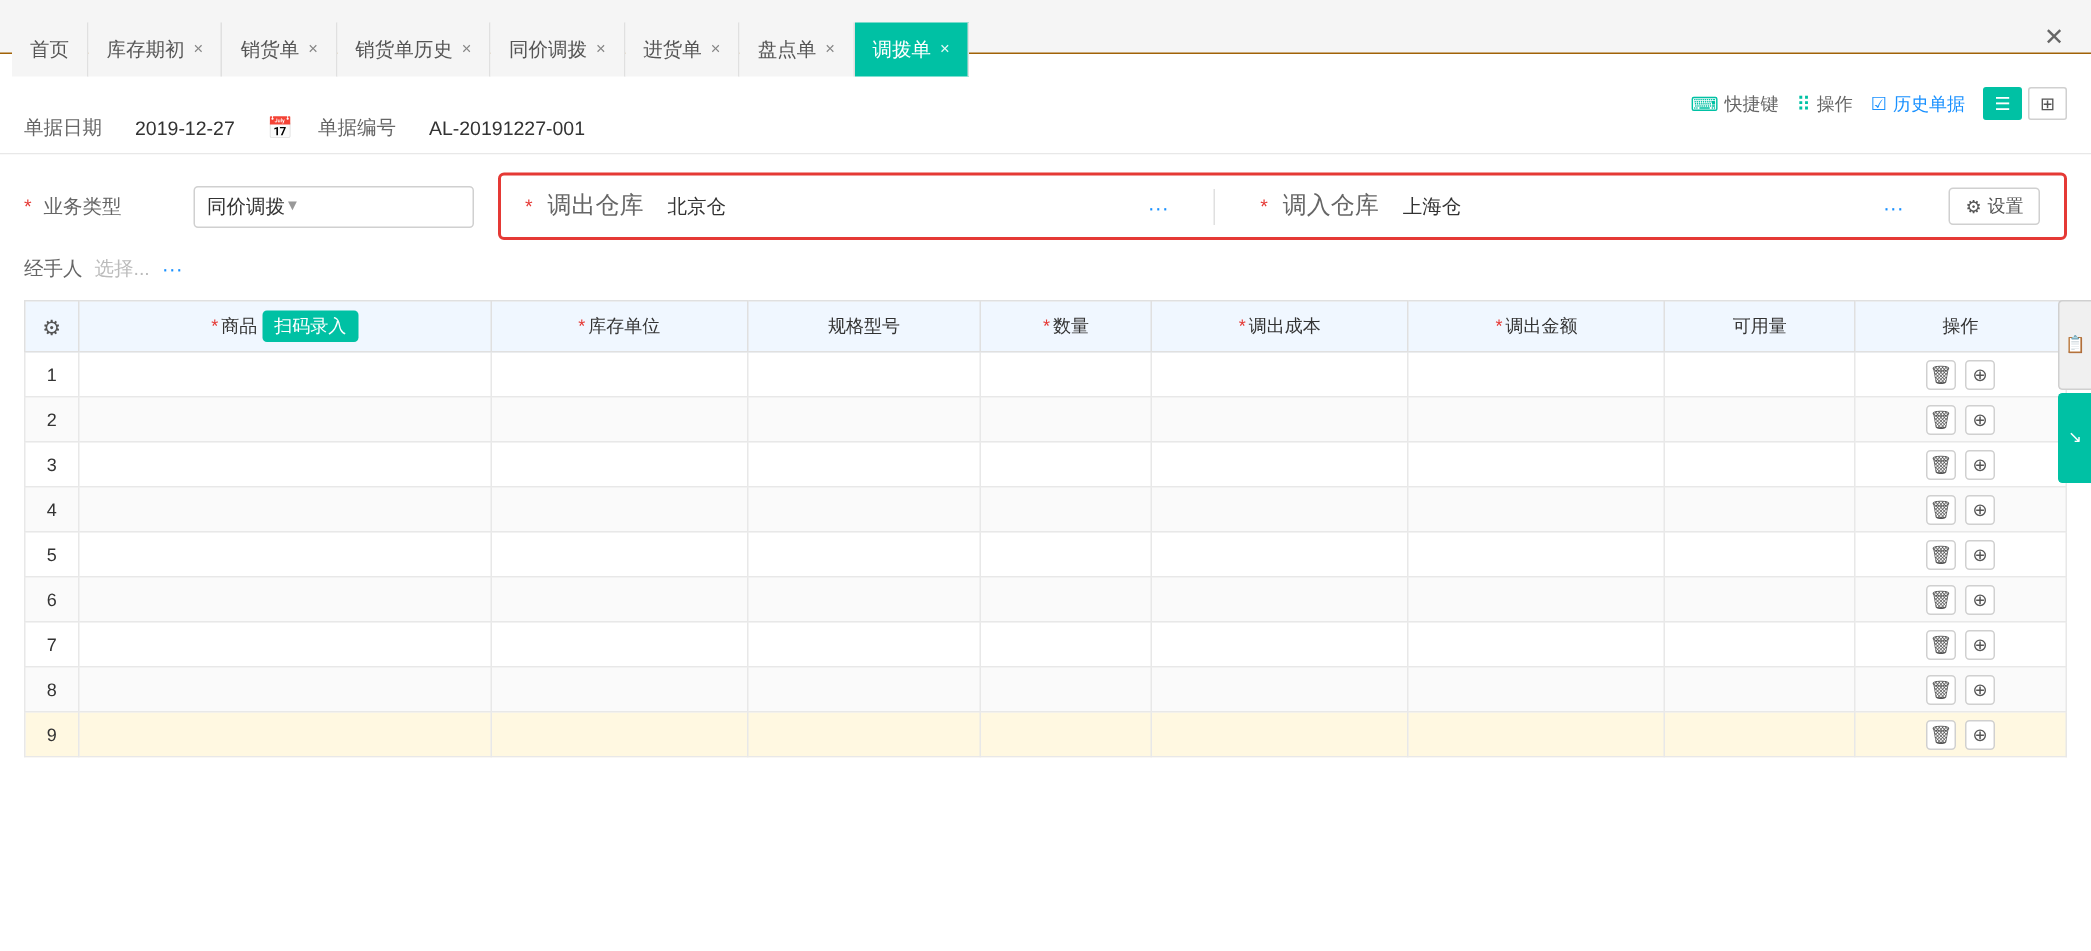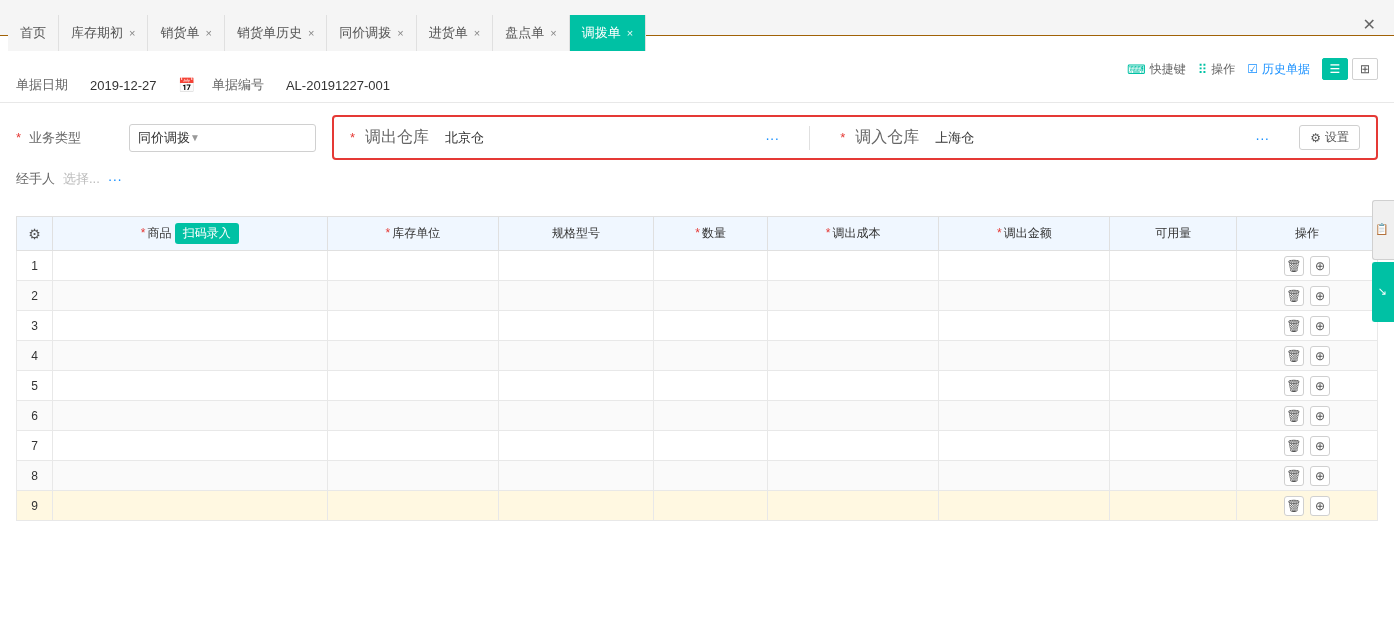--- a/index.html
+++ b/index.html
@@ -189,21 +189,21 @@
       margin-left: 40px;
     }
     .select-field .select-value { color: #333; }
     .select-field .chevron { color: #999; font-size: 10px; }
 
     
     .handler-row {
       display: flex;
       align-items: center;
       gap: 8px;
-      margin-bottom: 28px;
+      margin-bottom: 12px;
     }
     .handler-row label { color: #666; }
     .handler-placeholder { color: #bbb; cursor: pointer; }
     .handler-more { color: #1890ff; font-size: 14px; cursor: pointer; }
 
     
     .data-table {
       width: 100%;
       border-collapse: collapse;
       font-size: 12px;

